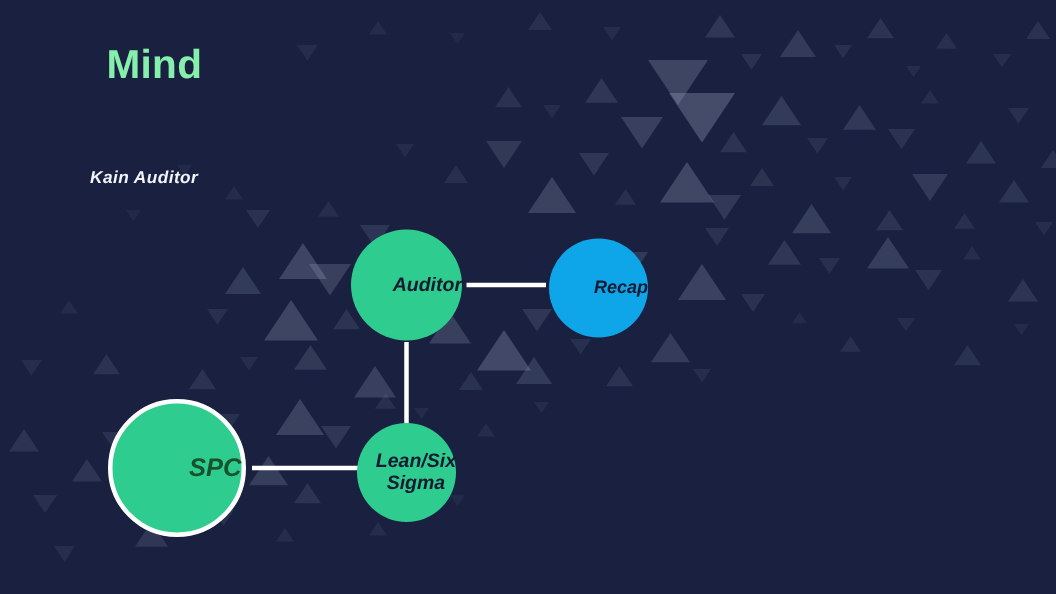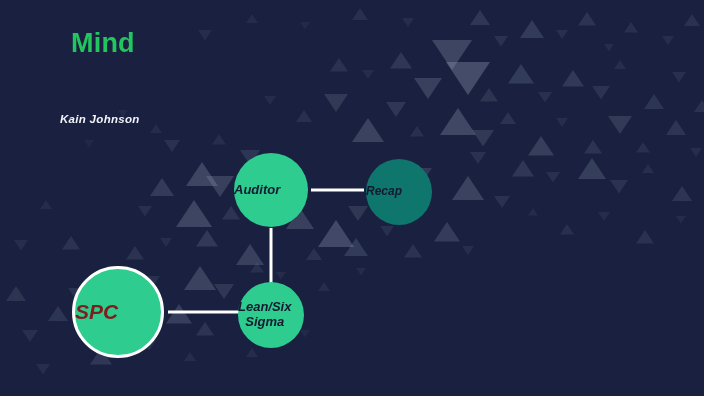--- a/index.html
+++ b/index.html
@@ -39,41 +39,41 @@
   }
   .title-block {
     position: absolute;
     left: 71px;
     top: 26px;
     width: 260px;
   }
   .title-line {
     font-size: 27px;
     font-weight: bold;
-    color: #22c55e;
+    color: #86efac;
     line-height: 1.28;
     letter-spacing: 0.2px;
   }
   .author {
     position: absolute;
     left: 60px;
     top: 113px;
     font-size: 11.5px;
     font-weight: bold;
     font-style: italic;
     color: #f2f4fa;
     letter-spacing: 0.3px;
   }
   .node {
     position: absolute;
     border-radius: 50%;
     background: #2ecc8f;
     display: flex;
     align-items: center;
-    justify-content: flex-start;
+    justify-content: flex-end;
     box-sizing: border-box;
   }
   .node-label {
     font-style: italic;
     font-weight: bold;
     color: #141a30;
     text-align: center;
     line-height: 1.15;
     white-space: pre-line;
     user-select: none;
@@ -193,36 +193,36 @@
       <polygon points="300.0,330.0 310.0,330.0 305.0,337.5" fill="#8f99b5" fill-opacity="0.08"></polygon>
       <polygon points="408.0,168.0 432.0,168.0 420.0,186.0" fill="#8f99b5" fill-opacity="0.21"></polygon>
       <polygon points="452.0,200.0 468.0,176.0 484.0,200.0" fill="#8f99b5" fill-opacity="0.28"></polygon>
       <polygon points="470.0,152.0 486.0,152.0 478.0,164.0" fill="#8f99b5" fill-opacity="0.14"></polygon>
     </svg>
 
   <div class="title-block">
     <div class="title-line">Mind</div>
   </div>
 
-  <div class="author">Kain Johnson</div>
+  <div class="author">Kain Auditor</div>
 
   <svg id="edges-layer" viewBox="0 0 704 396" preserveAspectRatio="none">
       <line x1="311" y1="190" x2="364" y2="190" stroke="#ffffff" stroke-width="3" stroke-linecap="butt"></line>
       <line x1="271" y1="228" x2="271" y2="283" stroke="#ffffff" stroke-width="3" stroke-linecap="butt"></line>
       <line x1="168" y1="312" x2="240" y2="312" stroke="#ffffff" stroke-width="3" stroke-linecap="butt"></line>
     </svg>
 
   <div id="nodes-layer">
       <div class="node" style="left: 72px; top: 266px; width: 92px; height: 92px; background: rgb(46, 204, 143); border: 3px solid rgb(255, 255, 255);">
-        <span class="node-label" style="font-size: 21px; color: #7f1d1d;">SPC</span>
+        <span class="node-label" style="font-size: 17px; color: #14532d;">SPC</span>
       </div>
       <div class="node" style="left: 234px; top: 153px; width: 74px; height: 74px; background: rgb(46, 204, 143);">
         <span class="node-label" style="font-size: 13px; color: rgb(20, 26, 48);">Auditor</span>
       </div>
-      <div class="node" style="left: 366px; top: 159px; width: 66px; height: 66px; background: #0f766e;">
+      <div class="node" style="left: 366px; top: 159px; width: 66px; height: 66px; background: #0ea5e9;">
         <span class="node-label" style="font-size: 12px; color: rgb(20, 26, 48);">Recap</span>
       </div>
       <div class="node" style="left: 238px; top: 282px; width: 66px; height: 66px; background: rgb(46, 204, 143);">
         <span class="node-label" style="font-size: 13px; color: rgb(20, 26, 48);">Lean/Six
 Sigma</span>
       </div>
     </div>
 
 </div>
 

